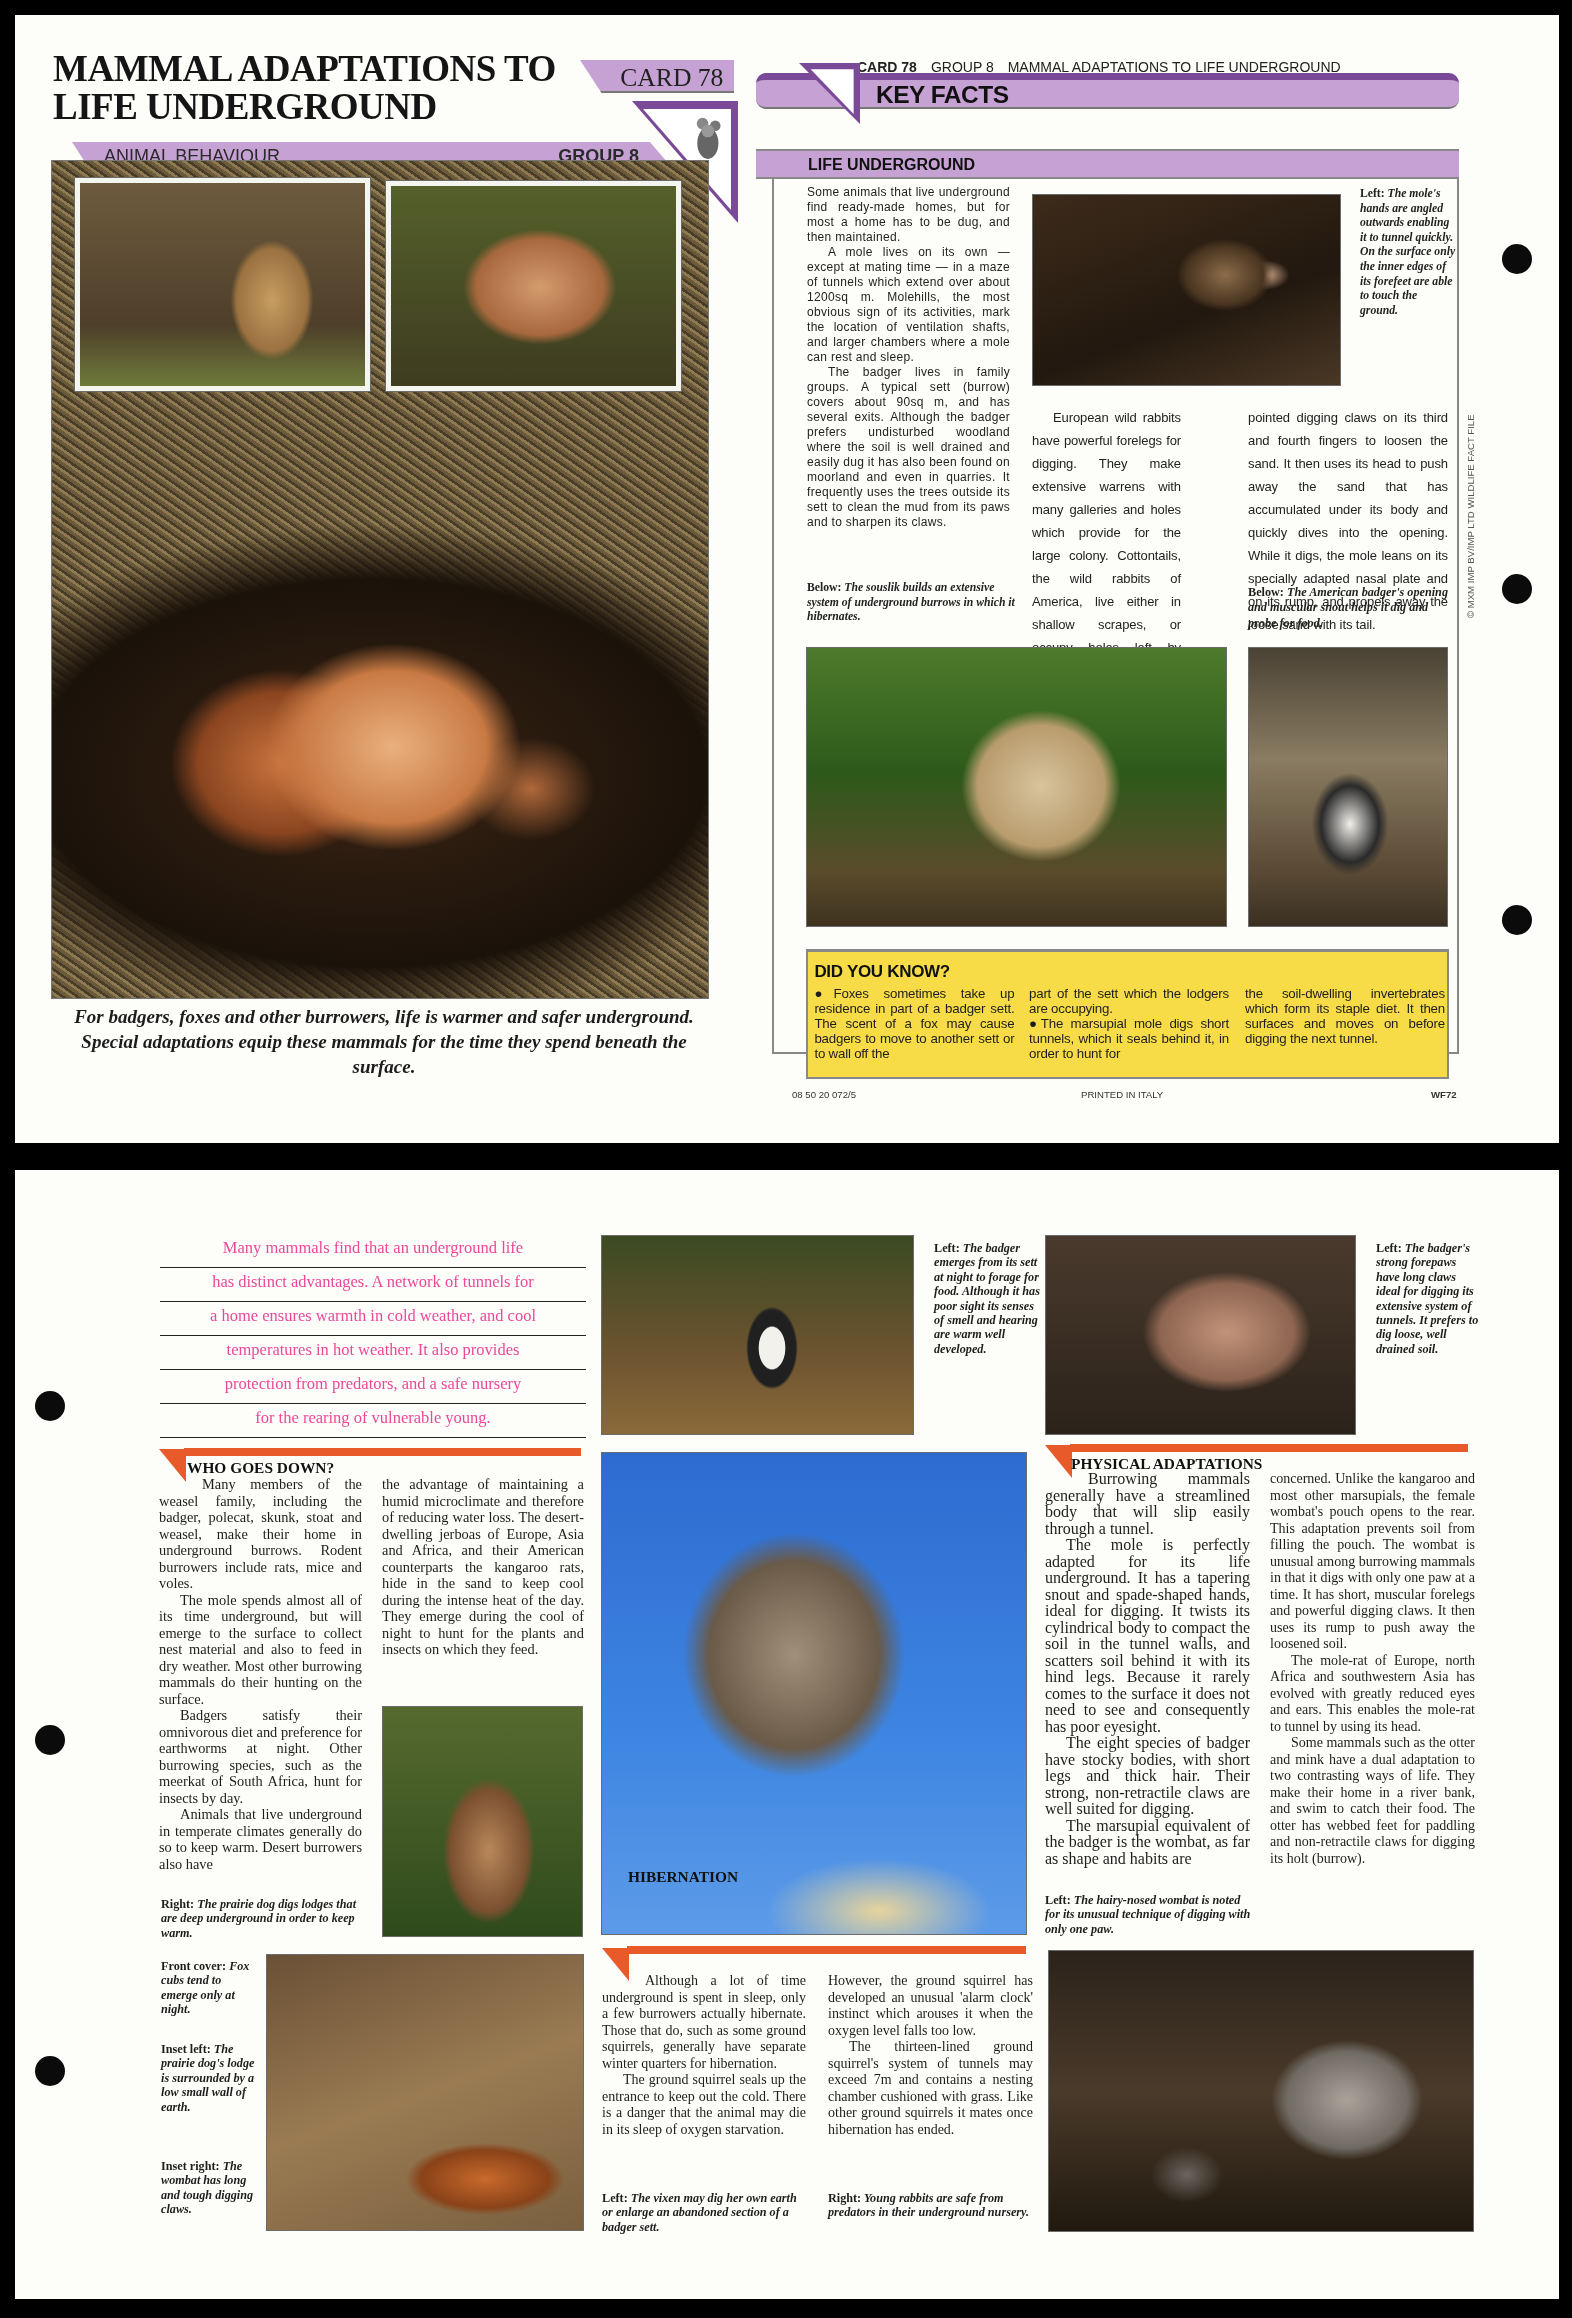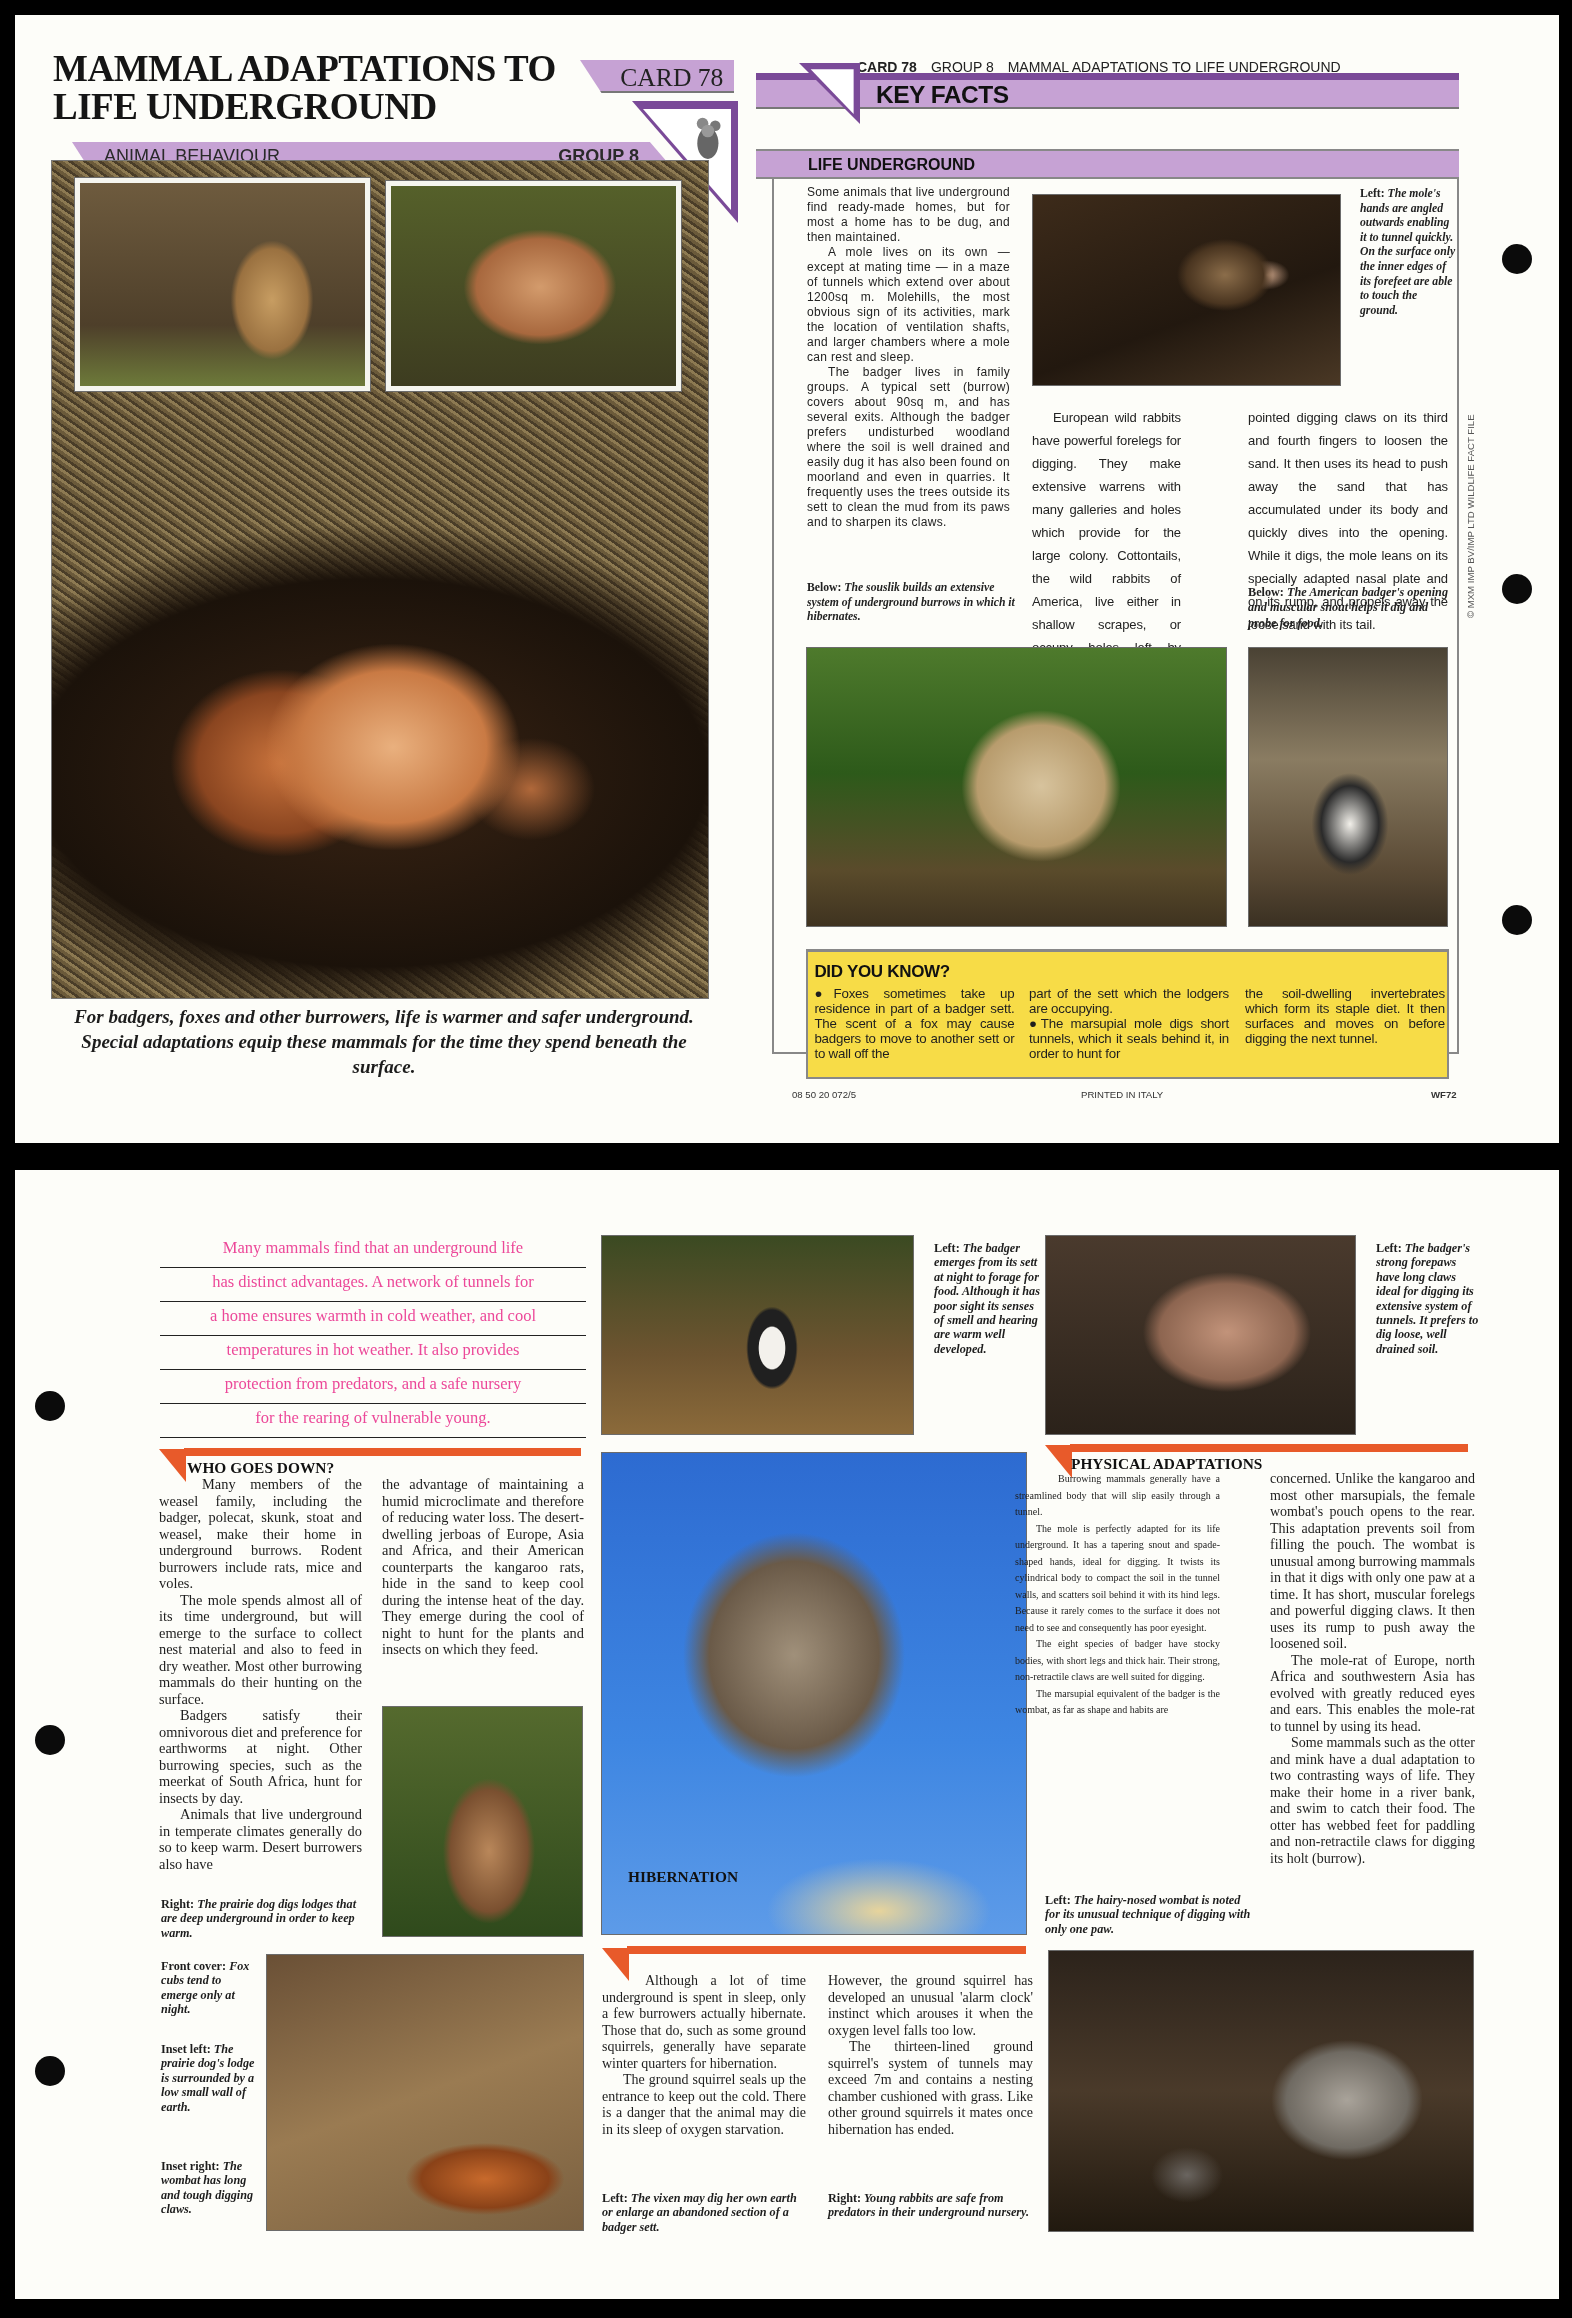--- a/index.html
+++ b/index.html
@@ -50,21 +50,21 @@
     background: radial-gradient(ellipse 106px 80px at 149px 101px, #d39b6c, #a8683e 60%, transparent 72%),
                 linear-gradient(180deg, #55602a, #3d3c20); }
   .cover-caption { left: 59px; top: 1004px; width: 650px; text-align: center; font-family: "Liberation Serif", serif;
     font-style: italic; font-weight: bold; font-size: 19px; line-height: 25px; color: #1c1c1c; }
 
   
   .kf-head { left: 857px; top: 59px; font-size: 14px; color: #222; }
   .kf-head b { margin-right: 14px; }
   .kf-head .g { margin-right: 14px; }
   .kf-band { left: 756px; top: 73px; width: 703px; height: 36px; background: #c6a2d4;
-             border-top: 7.5px solid #7a4a98; border-bottom: 2.1px solid #777; }
+             border-top: 7.5px solid #7a4a98; border-bottom: 2.1px solid #777; border-radius: 10px; }
   .kf-band span { position: absolute; left: 120px; top: 1.1px; font-size: 24.5px; font-weight: bold; color: #111; letter-spacing: -0.5px; }
 
   .lu-box { left: 772px; top: 149px; width: 687px; height: 905px; border: 2.1px solid #888; border-top: none; }
   .lu-band { left: 756px; top: 149px; width: 703px; height: 30px; background: #c6a2d4;
              border-top: 2.7px solid #888; border-bottom: 2.7px solid #888; }
   .lu-band span { position: absolute; left: 52px; top: 5.3px; font-size: 16px; font-weight: bold; color: #111; }
 
   .kf-col { position: absolute; font-size: 12px; line-height: 15px; color: #222; text-align: justify; letter-spacing: 0.3px; }
   .kf-col p { text-indent: 0; }
   .kf-col p + p { text-indent: 21px; }
@@ -288,21 +288,21 @@
 </div>
 
 <div class="photo ph-paw"></div>
 <div class="bcap" style="left:1376px;top:1241px;width:106px;">
   <b>Left:</b> <span>The badger's strong forepaws have long claws ideal for digging its extensive system of tunnels. It prefers to dig loose, well drained soil.</span>
 </div>
 
 <div class="sect-bar" style="left:1070px;top:1444px;width:398px;"></div>
 <div class="sect-tri" style="left:1045px;top:1445px;"></div>
 <div class="sect-title" style="left:1071px;top:1455px;">PHYSICAL ADAPTATIONS</div>
-<div class="bcol" style="left:1015px;top:1471px;width:205px;font-size:10px;">
+<div class="bcol" style="left:1045px;top:1471px;width:205px;font-size:16px;">
   <p class="first">Burrowing mammals generally have a streamlined body that will slip easily through a tunnel.</p>
   <p>The mole is perfectly adapted for its life underground. It has a tapering snout and spade-shaped hands, ideal for digging. It twists its cylindrical body to compact the soil in the tunnel walls, and scatters soil behind it with its hind legs. Because it rarely comes to the surface it does not need to see and consequently has poor eyesight.</p>
   <p>The eight species of badger have stocky bodies, with short legs and thick hair. Their strong, non-retractile claws are well suited for digging.</p>
   <p>The marsupial equivalent of the badger is the wombat, as far as shape and habits are</p>
 </div>
 <div class="bcap" style="left:1045px;top:1893px;width:208px;">
   <b>Left:</b> <span>The hairy-nosed wombat is noted for its unusual technique of digging with only one paw.</span>
 </div>
 <div class="bcol" style="left:1270px;top:1471px;width:205px;font-size:14px;">
   <p>concerned. Unlike the kangaroo and most other marsupials, the female wombat's pouch opens to the rear. This adaptation prevents soil from filling the pouch. The wombat is unusual among burrowing mammals in that it digs with only one paw at a time. It has short, muscular forelegs and powerful digging claws. It then uses its rump to push away the loosened soil.</p>

